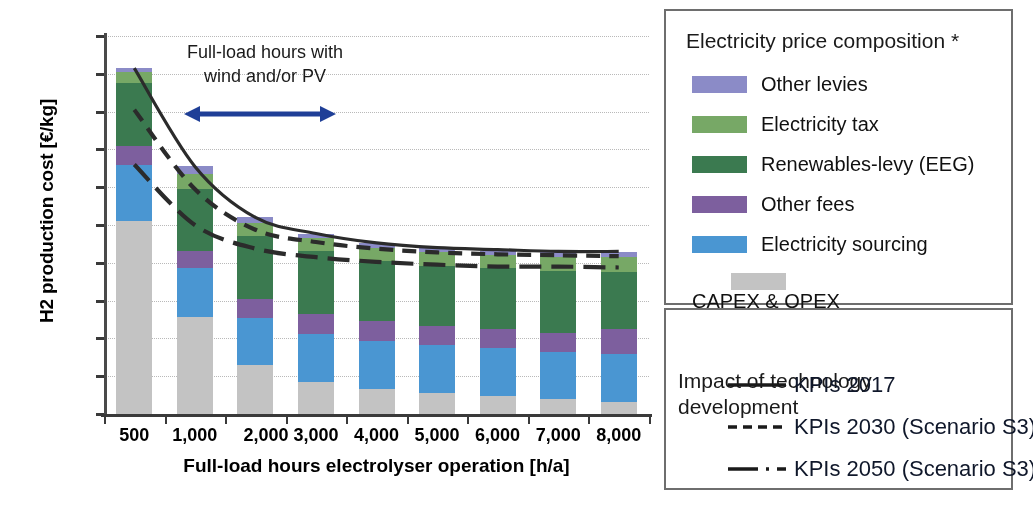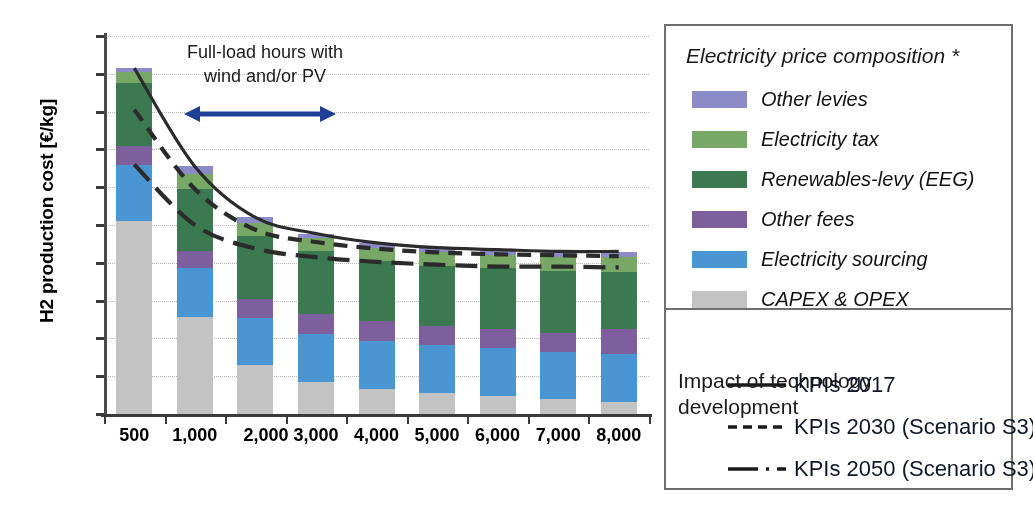--- a/index.html
+++ b/index.html
@@ -46,21 +46,21 @@
   .bar{position:absolute;bottom:0;width:36px;}
   .seg{position:absolute;width:100%;left:0;}
 
   
   .ann-text{position:absolute;left:150px;top:40px;width:230px;
             text-align:center;font-size:18px;line-height:1.35;color:#1a1a1a;}
   .ann-arrow{position:absolute;left:184px;top:105px;width:152px;height:18px;}
 
   
   .legend-box{position:absolute;border:2px solid #6e6e6e;background:#fff;}
-  #legend-composition{left:664px;top:24px;width:345px;height:292px;font-style:italic;}
+  #legend-composition{left:664px;top:9px;width:345px;height:292px;}
   #legend-tech{left:664px;top:308px;width:345px;height:178px;}
 
   .legend-title{font-size:21px;color:#1a1a1a;}
   #legend-composition .legend-title{position:absolute;left:20px;top:18px;}
   #legend-tech .legend-title{position:absolute;left:12px;top:10px;line-height:1.22;width:250px;margin-top:48px;}
 
   .legend-row{position:absolute;left:26px;display:flex;align-items:center;}
   .swatch{width:55px;height:17px;margin-right:14px;flex:0 0 auto;}
   .legend-label{font-size:20px;color:#111;white-space:nowrap;}
 
@@ -199,20 +199,21 @@
         <div class="xtick-label" style="left: 94.2778px; width: 80px;">500</div>
         <div class="xtick-label" style="left: 154.833px; width: 80px;">1,000</div>
         <div class="xtick-label" style="left: 226px; width: 80px;">2,000</div>
         <div class="xtick-label" style="left: 275.944px; width: 80px;">3,000</div>
         <div class="xtick-label" style="left: 336.5px; width: 80px;">4,000</div>
         <div class="xtick-label" style="left: 397.056px; width: 80px;">5,000</div>
         <div class="xtick-label" style="left: 457.611px; width: 80px;">6,000</div>
         <div class="xtick-label" style="left: 518.167px; width: 80px;">7,000</div>
         <div class="xtick-label" style="left: 578.722px; width: 80px;">8,000</div>
       </div>
+    <div class="xlabel">Full-load hours electrolyser operation [h/a]</div>
 
     <div class="ann-text">
       <div>Full-load hours with</div>
       <div>wind and/or PV</div>
     </div>
     <svg class="ann-arrow" viewBox="0 0 152 18">
       <line x1="14" y1="9" x2="138" y2="9" stroke="#1f3f97" stroke-width="5"></line>
       <polygon points="0,9 16,1 16,17" fill="#1f3f97"></polygon>
       <polygon points="152,9 136,1 136,17" fill="#1f3f97"></polygon>
     </svg>
@@ -234,21 +235,21 @@
           <span class="legend-label">Renewables-levy (EEG)</span>
         </div>
         <div class="legend-row" style="top: 182px;">
           <span class="swatch" style="background: rgb(125, 95, 158);"></span>
           <span class="legend-label">Other fees</span>
         </div>
         <div class="legend-row" style="top: 222px;">
           <span class="swatch" style="background: rgb(74, 150, 210);"></span>
           <span class="legend-label">Electricity  sourcing</span>
         </div>
-        <div class="legend-row" style="top: 262px;">
+        <div class="legend-row" style="top: 262px; flex-direction: column;">
           <span class="swatch" style="background: rgb(195, 195, 195);"></span>
           <span class="legend-label">CAPEX &amp; OPEX</span>
         </div>
       </div>
   </div>
 
   <div class="legend-box" id="legend-tech">
     <div class="legend-title">Impact of technology development</div>
     <div id="legend-tech-items">
         <div class="tech-row" style="top: 62px;">

